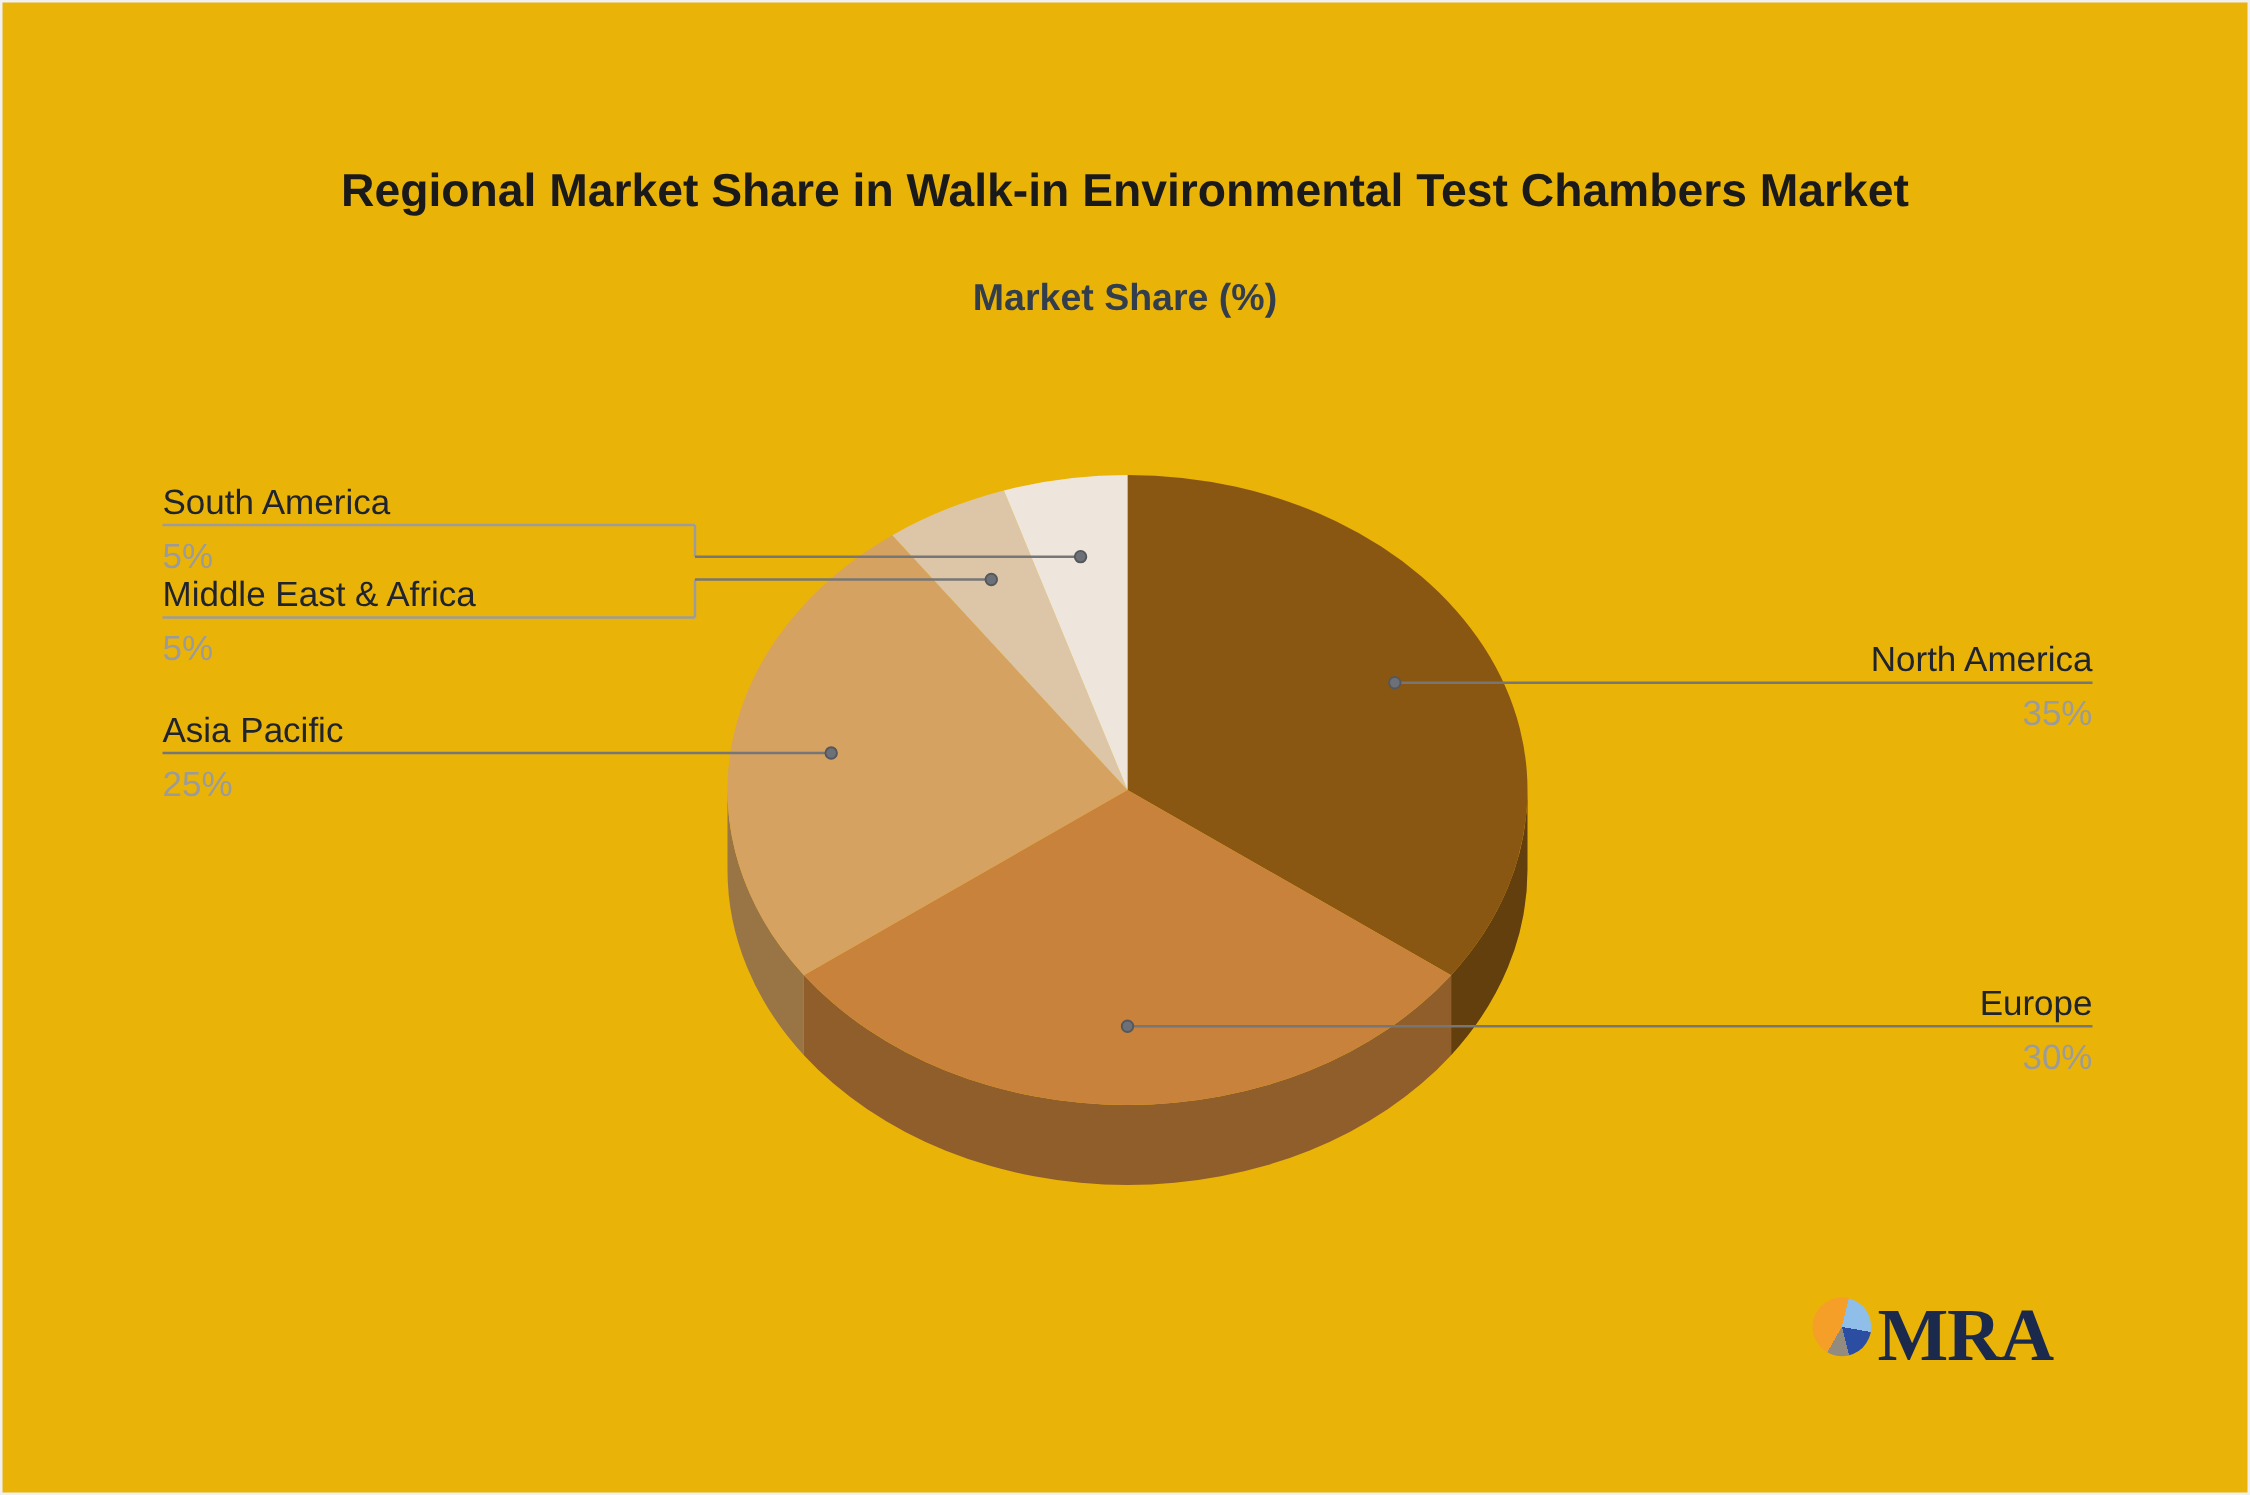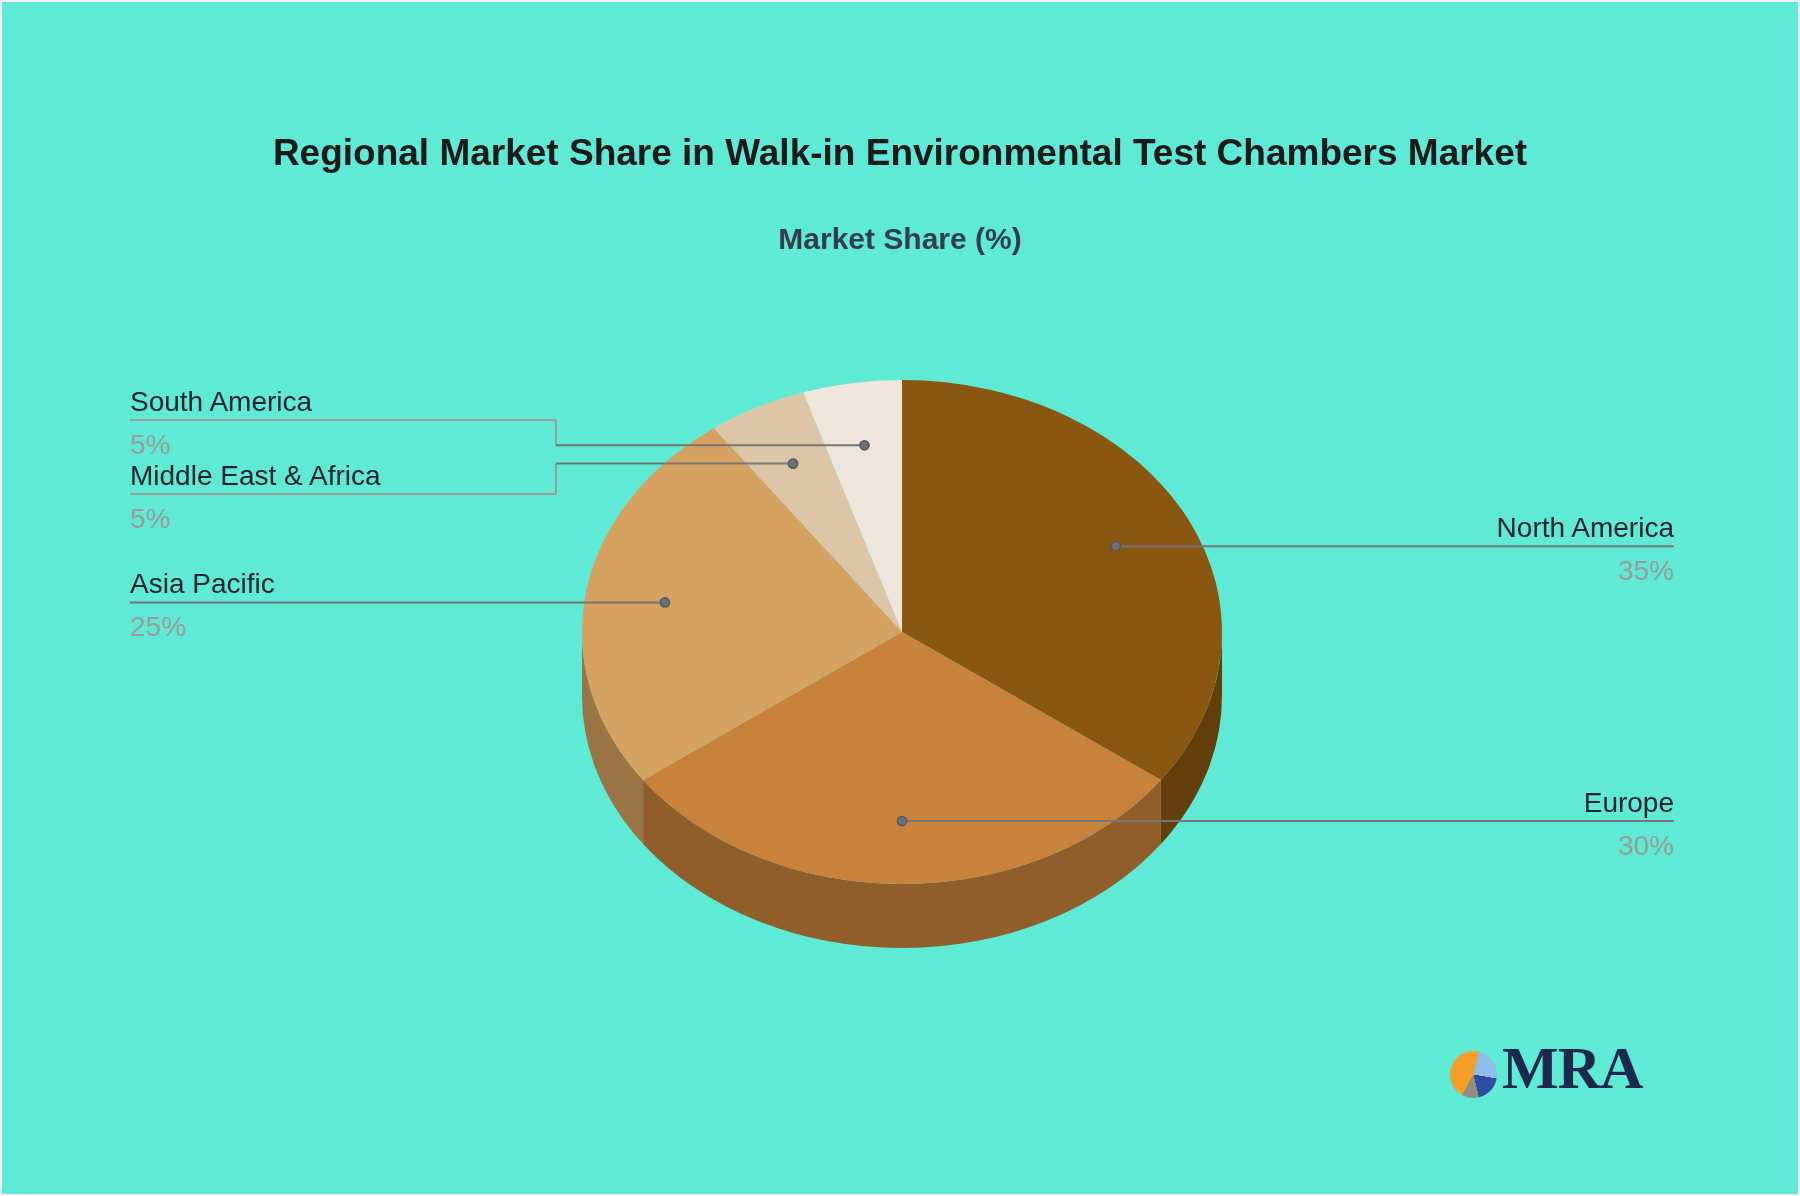--- a/index.html
+++ b/index.html
@@ -1,31 +1,31 @@
 <!DOCTYPE html>
 <html><head>
 <meta charset="utf-8">
 <style>
   html,body{margin:0;padding:0;background:#fff;}
   #stage{
-    position:relative;width:1800px;height:1196px;background:#5eead4;
+    position:relative;width:1800px;height:1196px;background:#eab308;
     border:2px solid #f1f1f1;box-sizing:border-box;overflow:hidden;
     font-family:"Liberation Sans", sans-serif;
   }
   #chart-title{
     position:absolute;left:0;right:0;top:130px;text-align:center;
     font-size:37px;font-weight:bold;color:#1a1a1a;letter-spacing:0px;
   }
   #chart-subtitle{
     position:absolute;left:0;right:0;top:192px;text-align:center;
     font-size:30px;font-weight:bold;color:#333E4D;margin-top:28px;
   }
   #pie-svg{position:absolute;left:0;top:0;}
   #brand-logo{
-    position:absolute;left:1448px;top:1036px;display:flex;align-items:flex-end;gap:5px;
+    position:absolute;left:1448px;top:1036px;display:flex;align-items:flex-start;gap:5px;
   }
   #brand-logo .logo-pie{
     width:47px;height:47px;border-radius:50%;
     background:conic-gradient(from 14deg,
       #8fbfe8 0deg 86deg,
       #2b4ea2 86deg 152deg,
       #948b80 152deg 196deg,
       #f59e28 196deg 360deg);
   }
   #brand-logo .logo-text{

